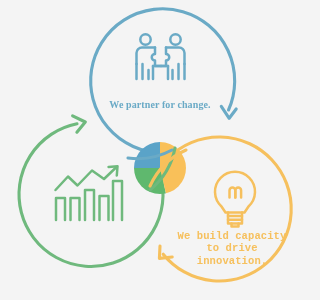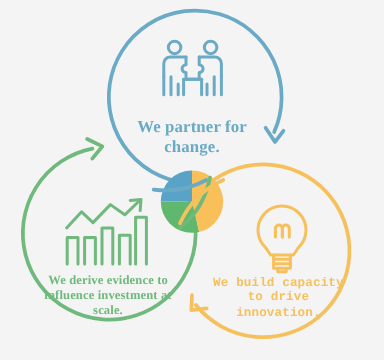--- a/index.html
+++ b/index.html
@@ -32,21 +32,21 @@
     text-align: center;
     line-height: 1.18;
     font-weight: 700;
     letter-spacing: 0.1px;
     -webkit-font-smoothing: antialiased;
   }
   #label-partner {
     left: 98px;
     top: 99px;
     width: 124px;
-    font-size: 14px;
+    font-size: 10px;
     color: #6aaac6;
   }
   #label-evidence {
     left: 24px;
     top: 229px;
     width: 132px;
     font-size: 10.5px;
     color: #6fb97d;
   }
   #label-capacity {
@@ -157,17 +157,16 @@
       <path d="M 228 216 L 242 216"></path>
       <path d="M 228 219.8 L 242 219.8"></path>
 
       <path d="M 231.5 223.5 L 231.5 226.5 L 238.5 226.5 L 238.5 223.5"></path>
     </g>
 
   </svg>
 
   <div class="cap-label" id="label-partner">We partner for change.</div>
 
-  <div class="cap-label" id="label-evidence">We derive evidence to influence investment at scale.</div>
 
   <div class="cap-label" id="label-capacity">We build capacity to drive innovation.</div>
 
 </div>
 
 </body></html>

